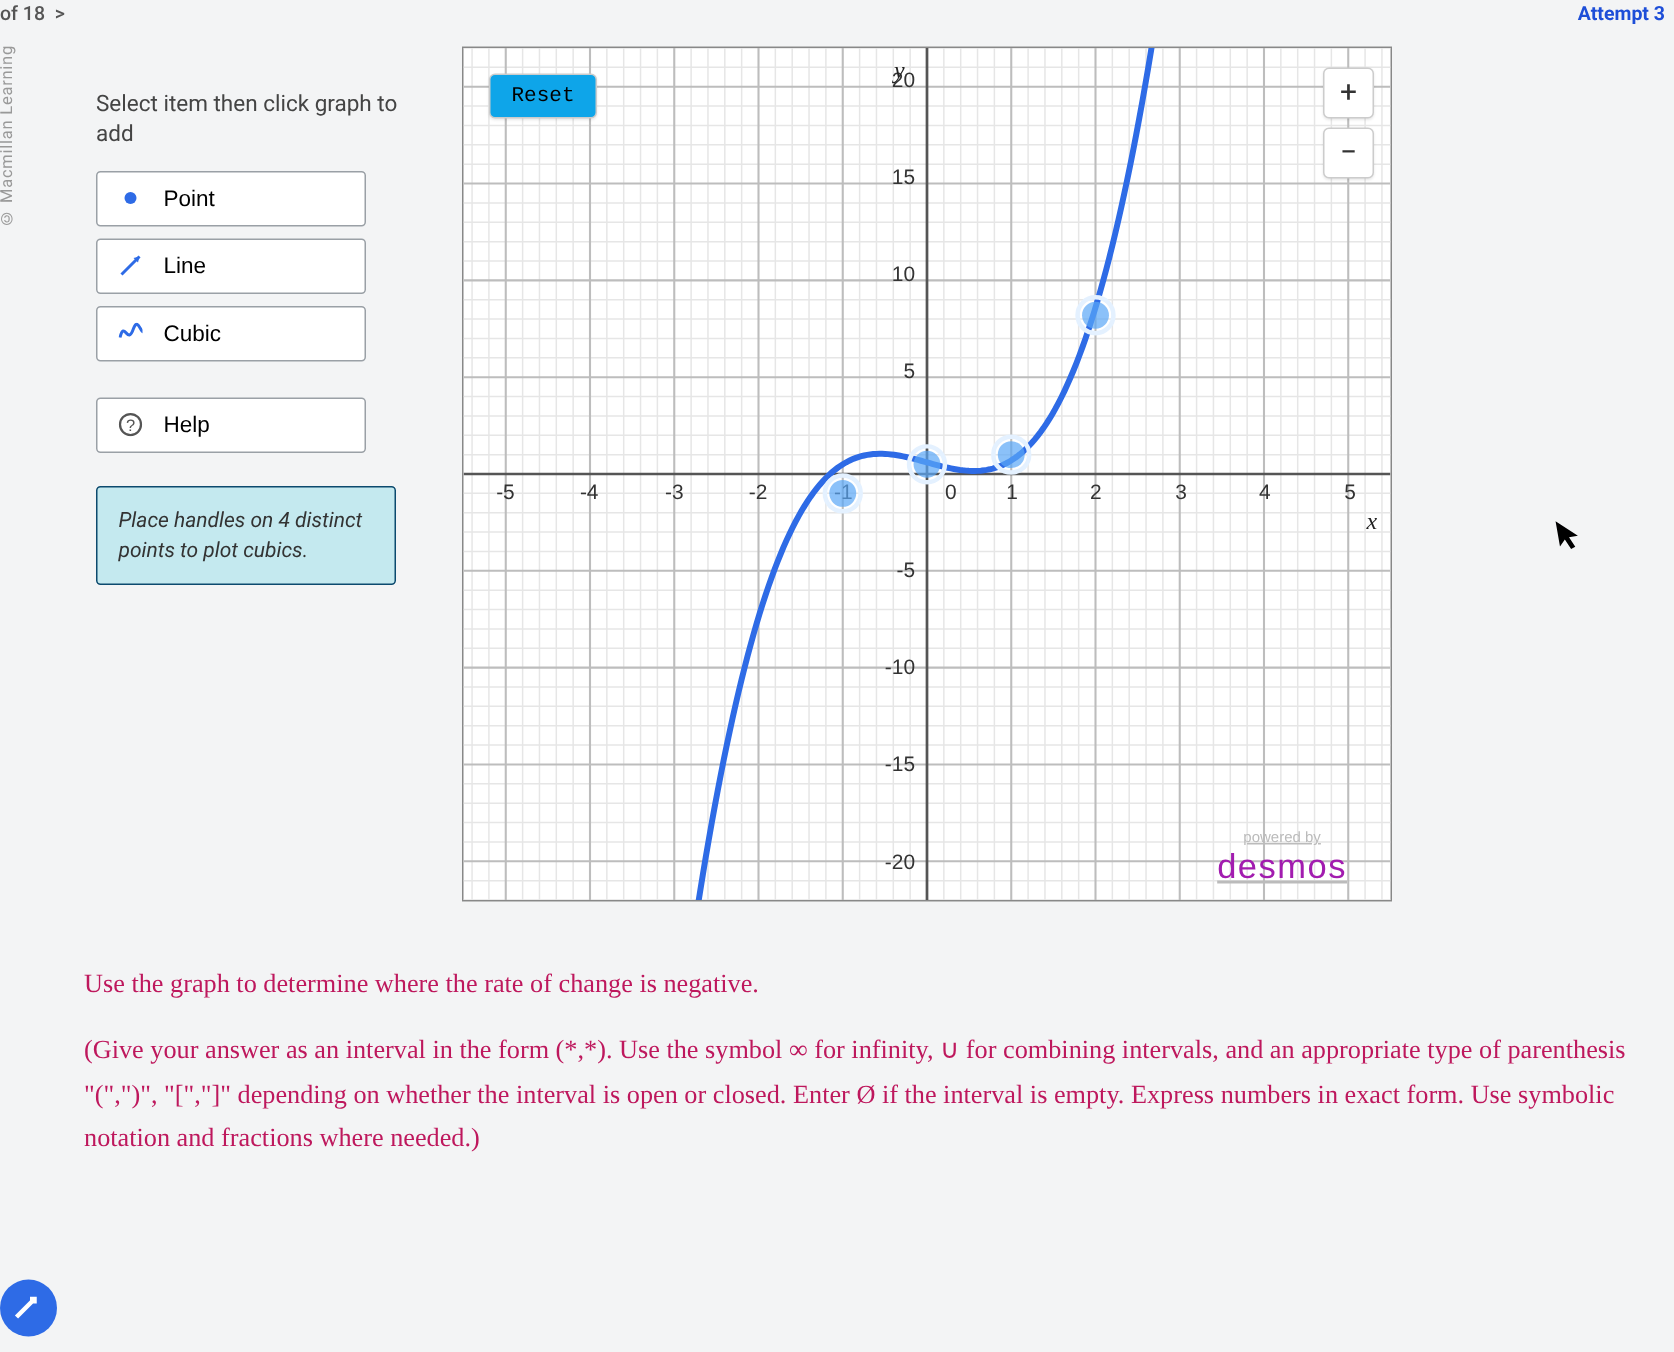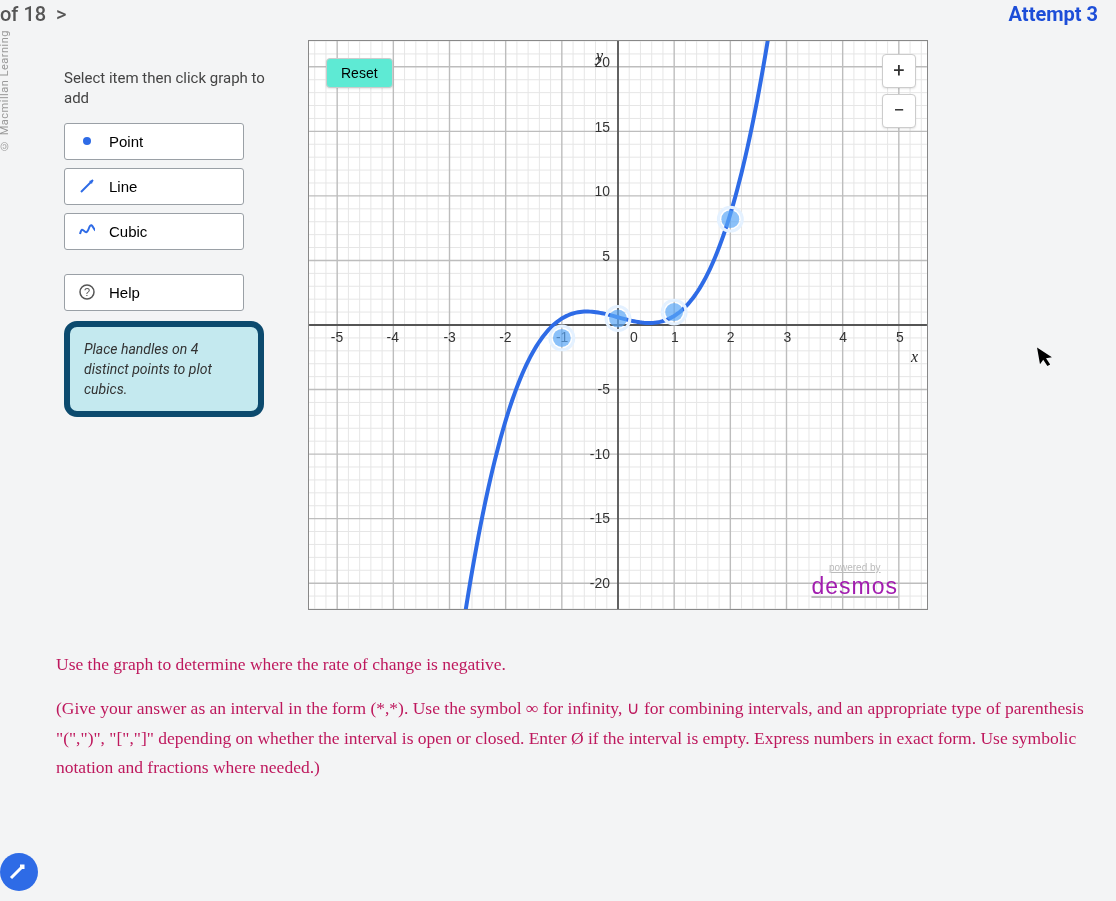--- a/index.html
+++ b/index.html
@@ -9,22 +9,22 @@
     background: #f3f4f5;
     color: #333;
     width: 1116px;
     height: 901px;
     overflow: hidden;
     position: relative;
   }
   .topbar {
     display: flex;
     justify-content: space-between;
-    padding: 2px 18px 0 0;
-    font-size: 20px;
+    padding: 2px 6px 0 0;
+    font-size: 13px;
   }
   .topbar-left { color: #555; font-weight:500;}
   .topbar-right { color: #1d4ed8; font-weight: 700; }
   .side-tag {
     position: absolute;
     left: -2px;
     top: 30px;
     writing-mode: vertical-rl;
     transform: rotate(180deg);
     font-size: 11px;
@@ -48,43 +48,44 @@
     background:#fff;
     padding: 9px 14px;
     margin-bottom:8px;
     border-radius:3px;
     font-size:15px;
     cursor:pointer;
   }
   .tool-btn .ico { width:16px; display:inline-flex; justify-content:center;}
   .tool-btn.help { margin-top: 24px; }
   .hint {
-    margin-top:10px;
+    margin-top:22px;
     background:#c4e9ef;
-    border:6px solid #0c4a6e;
+    border:1px solid #0c4a6e;
     padding:12px 14px;
     width:200px;
     font-style:italic;
     font-size:14px;
     line-height:1.45;
-    border-radius:13px;
+    border-radius:3px;
     color:#333;
   }
   .graph-wrap { position:relative; }
   .reset-btn {
     position:absolute;
     left:18px; top:18px;
     z-index:5;
-    background:#5eead4;
+    background:#0ea5e9;
     border:1px solid #ccc;
     border-radius:4px;
     padding:6px 14px;
     font-size:14px;
     box-shadow:0 1px 2px rgba(0,0,0,.1);
     cursor:pointer;
+    font-family:Liberation Mono, monospace;
   }
   .zoom-col {
     position:absolute;
     right:12px; top:14px;
     z-index:5;
     display:flex; flex-direction:column; gap:6px;
   }
   .zoom-btn {
     width:34px;height:34px;
     background:#fff;border:1px solid #ccc;border-radius:4px;

